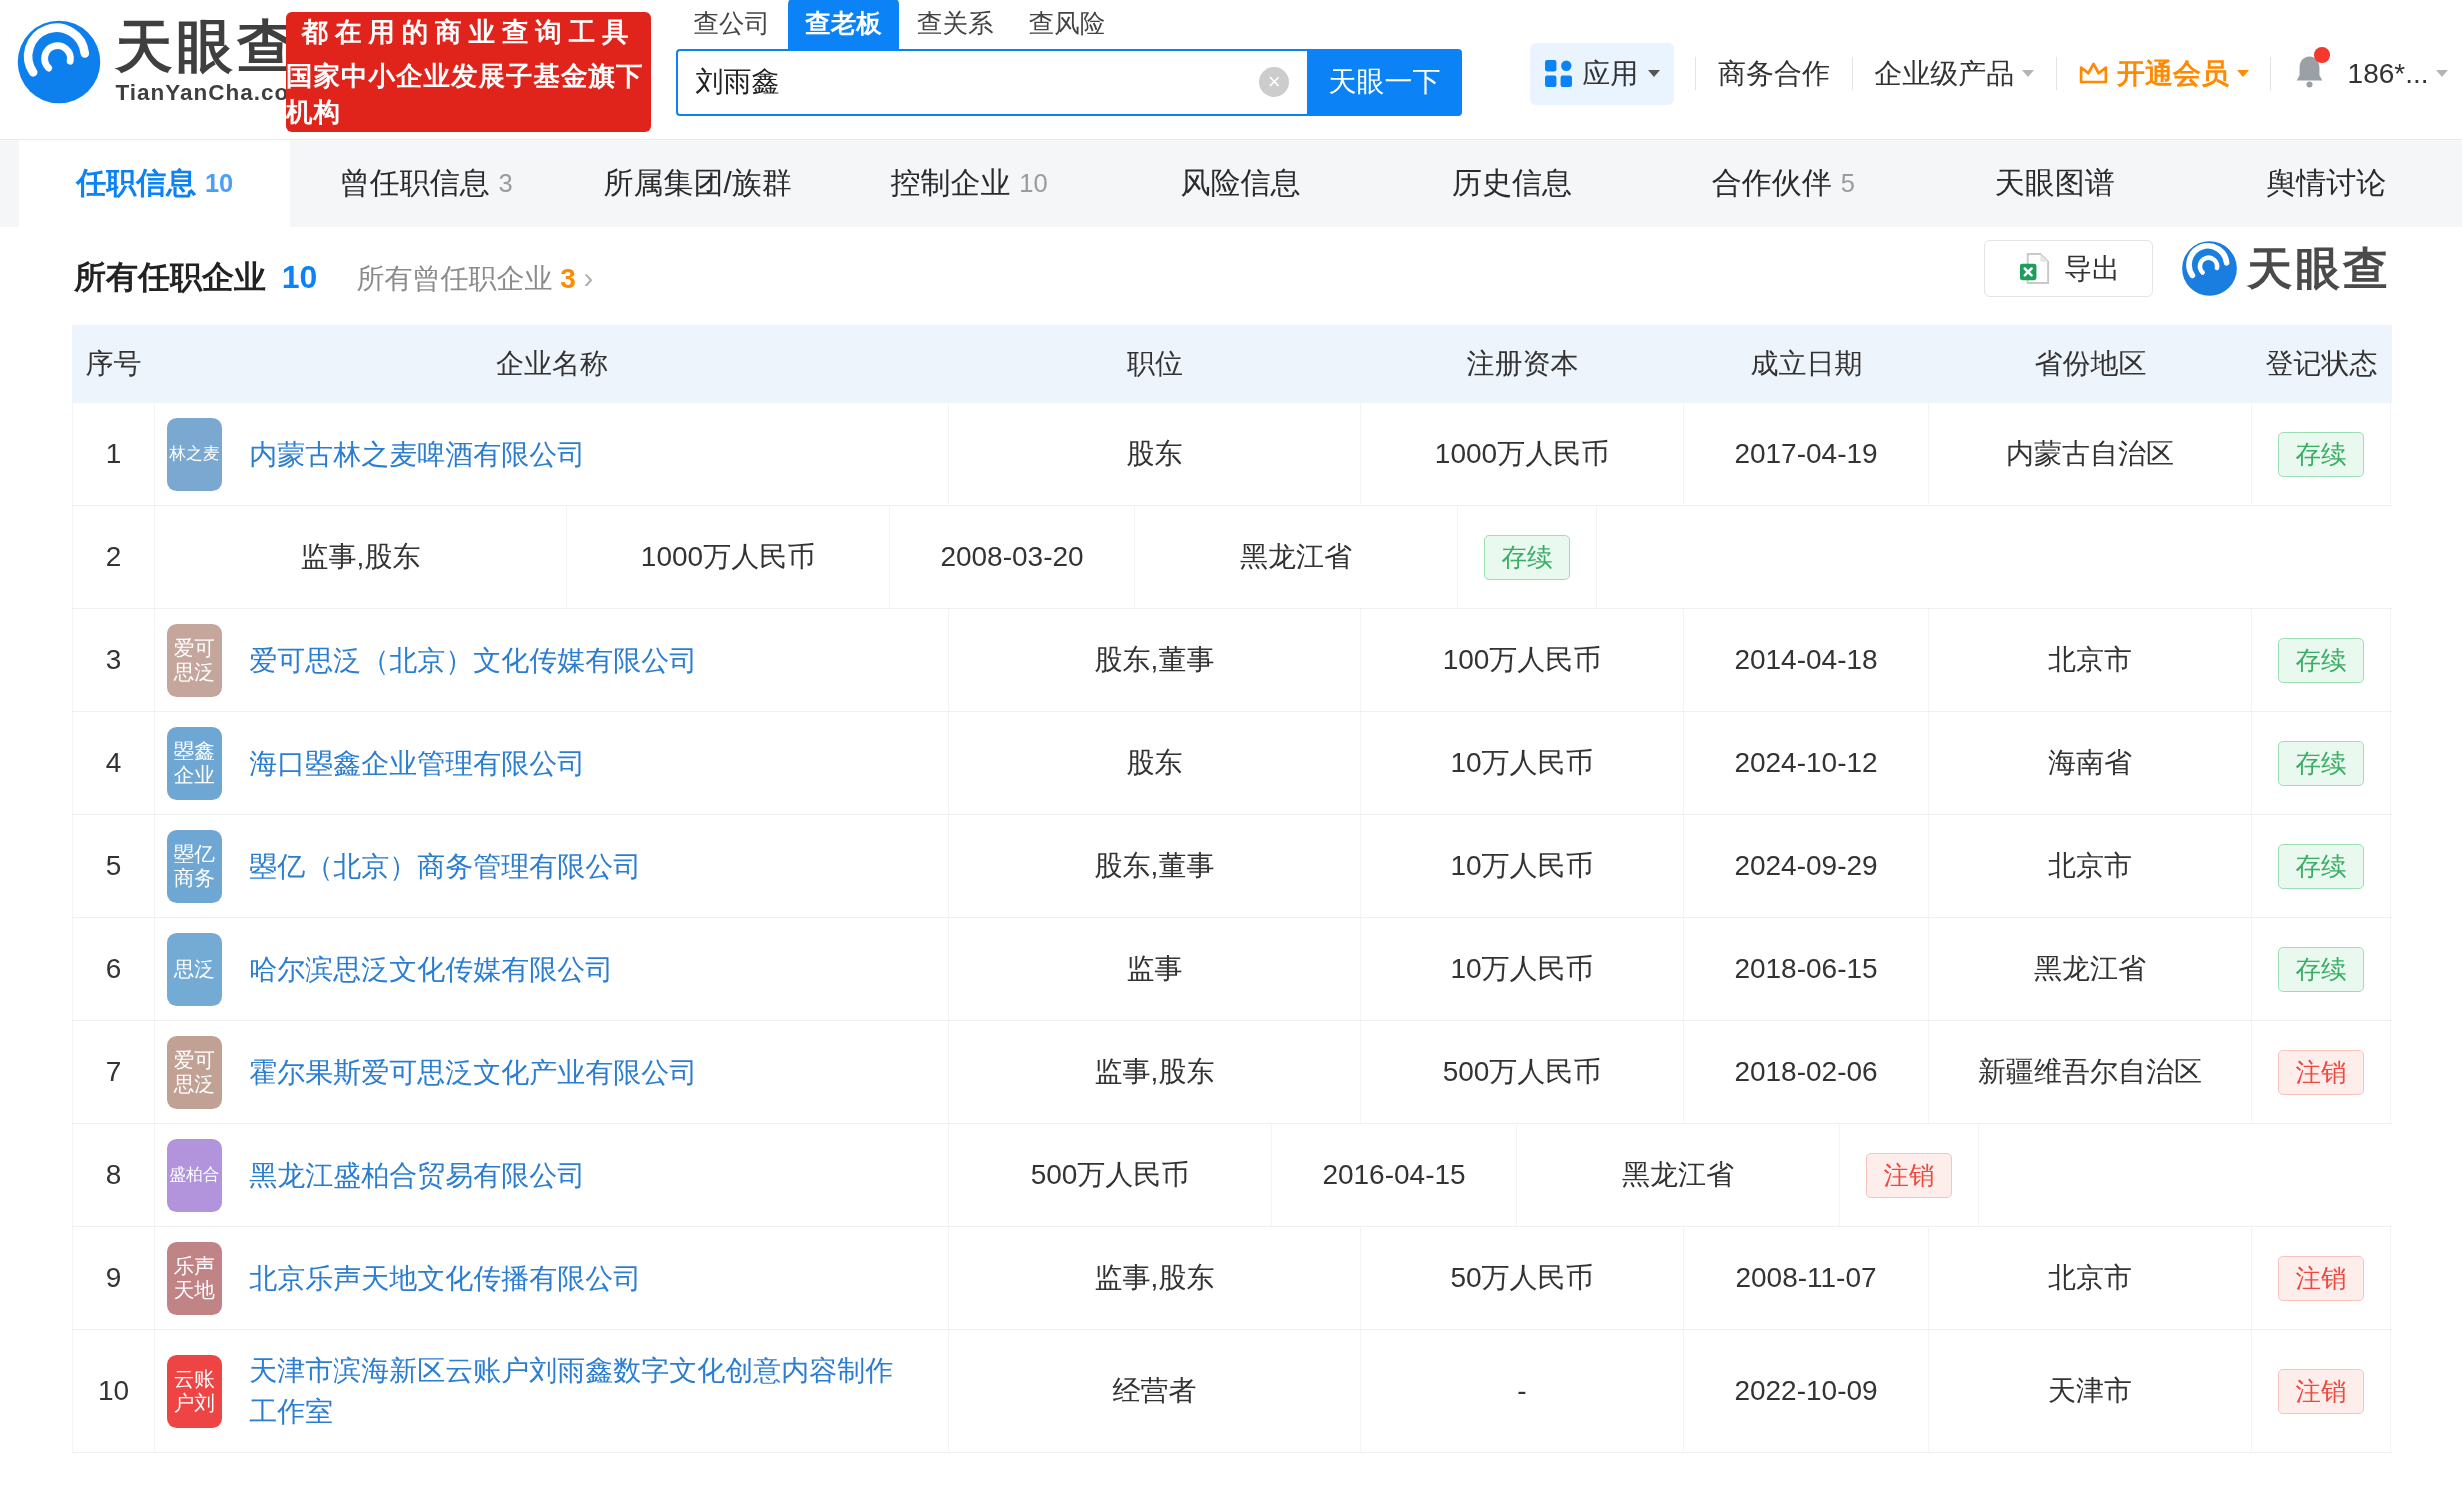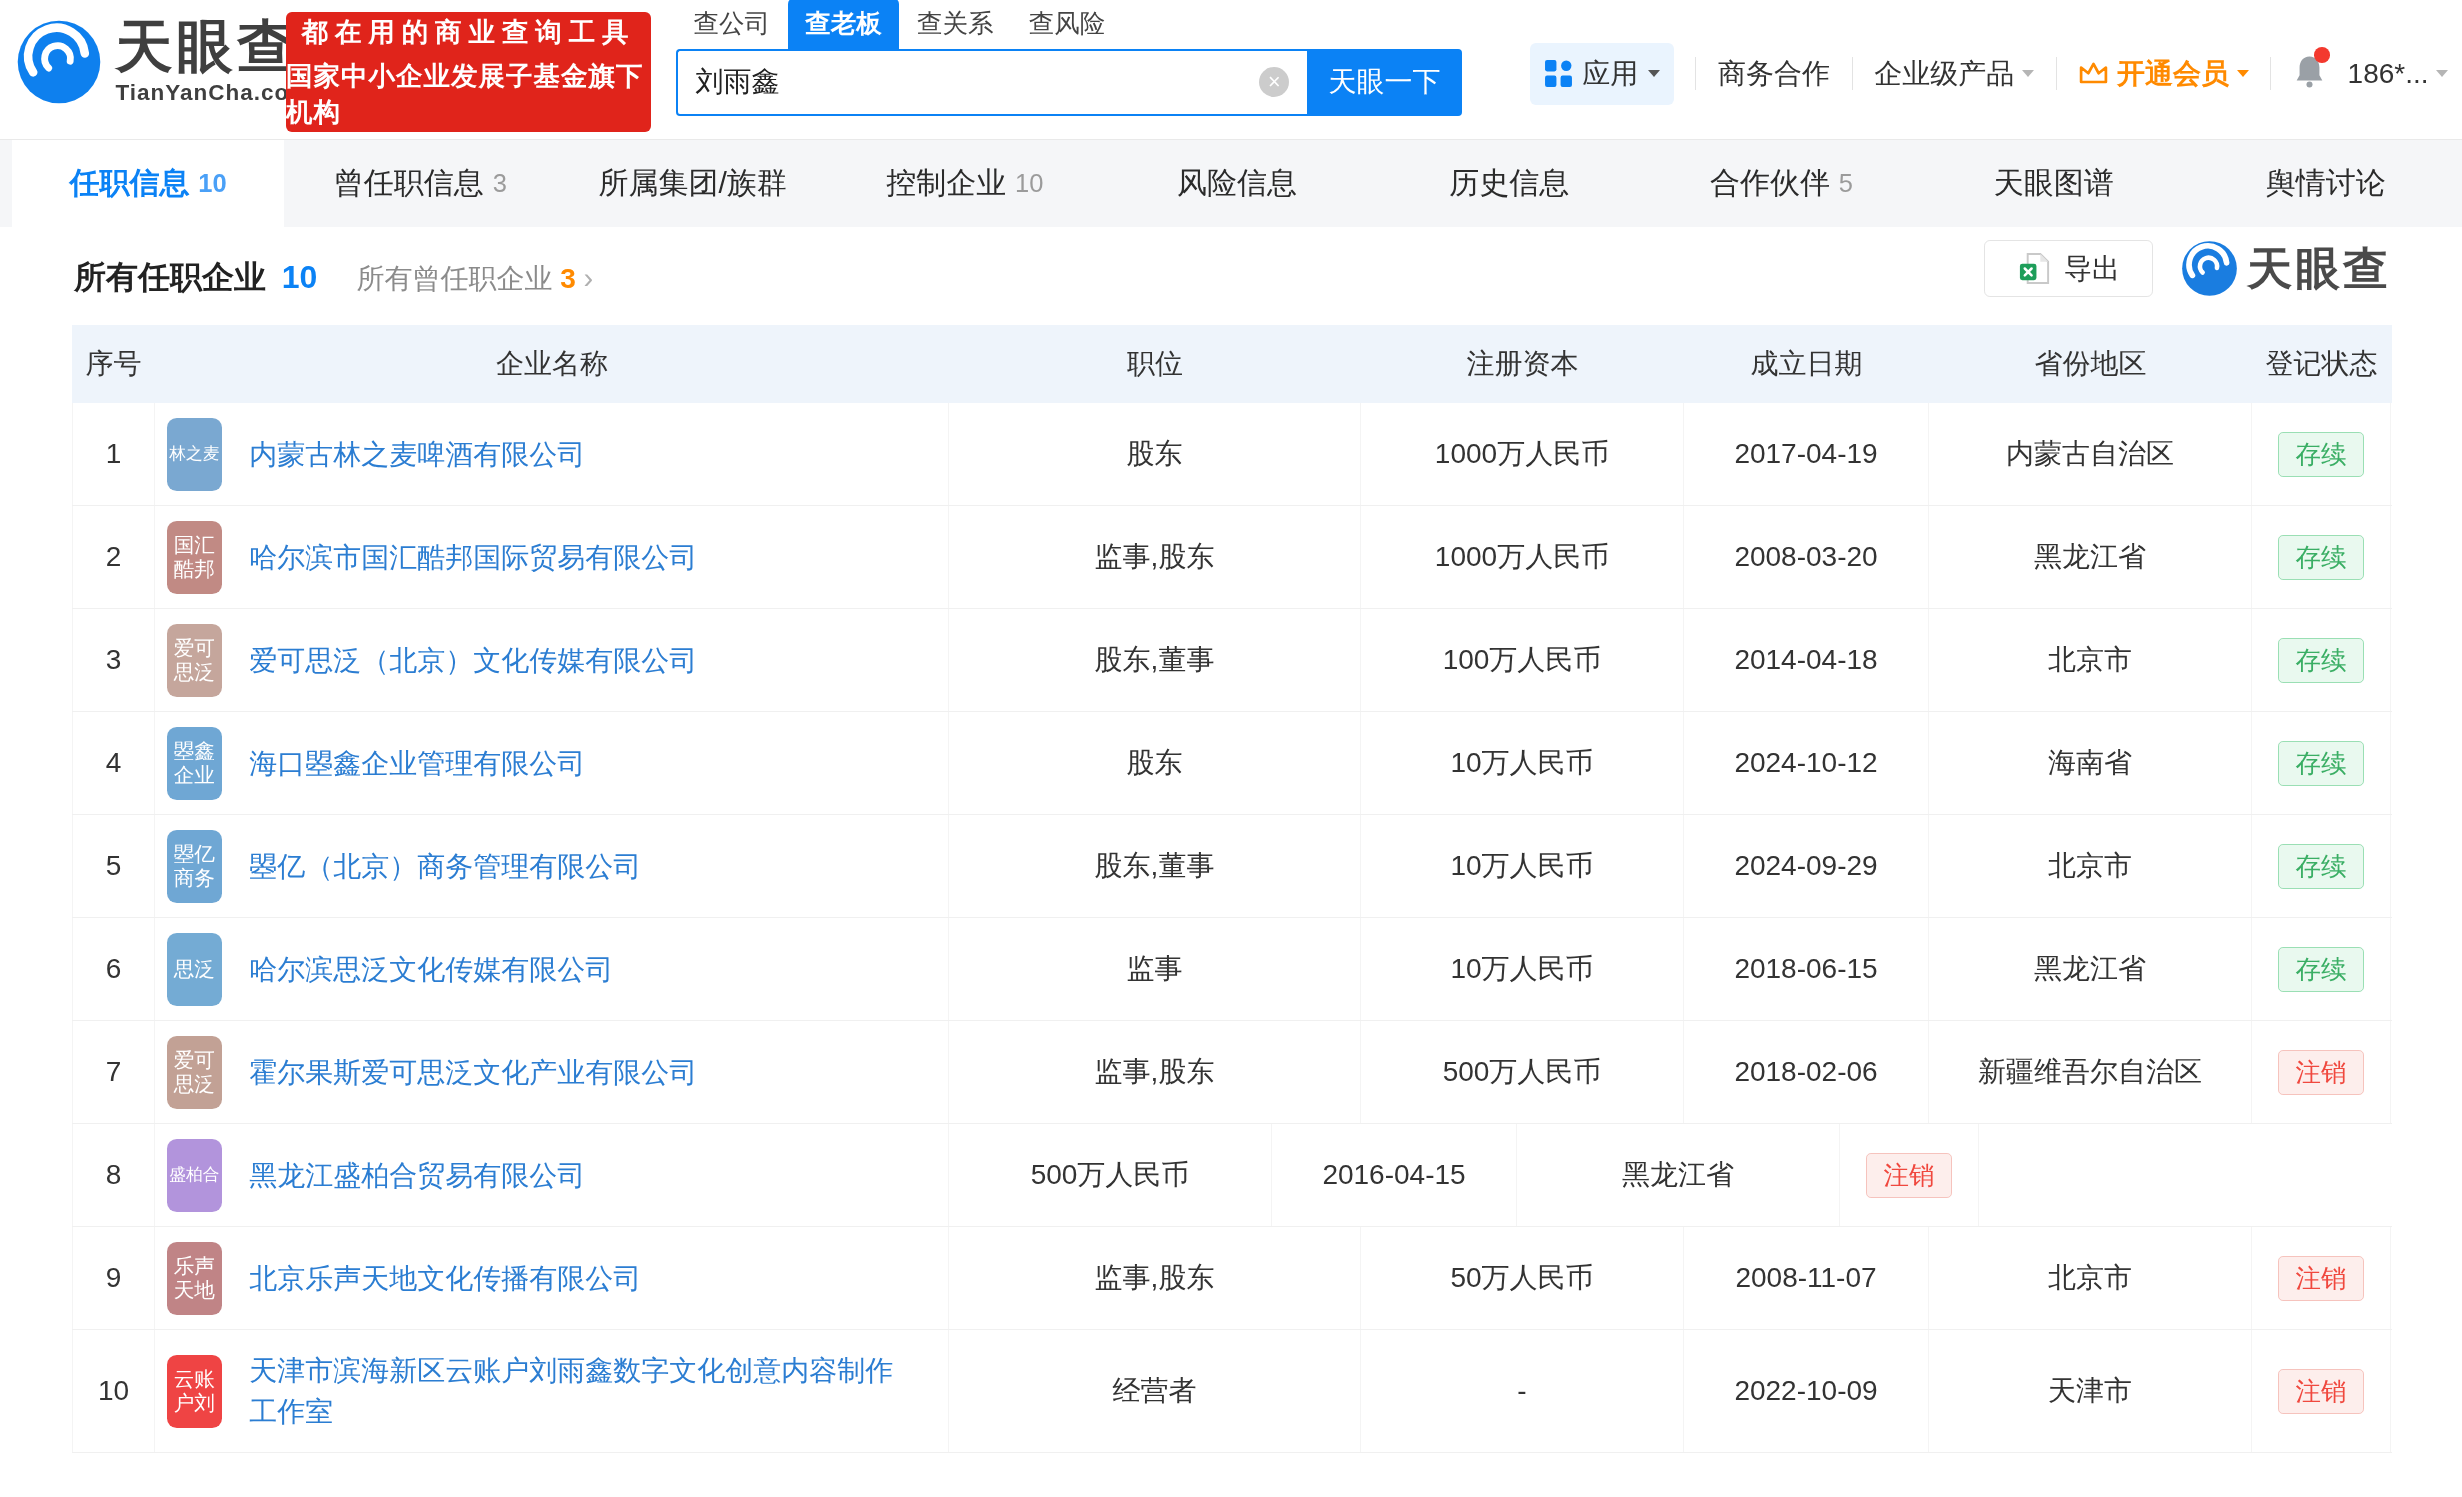--- a/index.html
+++ b/index.html
@@ -37,21 +37,21 @@
     padding:11.8px 13.7px; cursor:pointer; }
   .caret { width:0; height:0; border-left:7.8px solid transparent; border-right:7.8px solid transparent;
     border-top:8.8px solid #8a8a8a; display:inline-block; }
   .caret.small { border-left-width:6.9px; border-right-width:6.9px; border-top-width:7.8px; }
   .navitem { display:flex; align-items:center; gap:7.8px; cursor:pointer; color:#333; }
   .vip { font-weight:bold; }
   .bell-wrap { position:relative; cursor:pointer; }
   .bell-dot { position:absolute; right:-3.9px; top:-5.9px; width:15.7px; height:15.7px; border-radius:50%; background:#f3392e; }
 
   
-  .tabbar { display:flex; height:88px; background:#f5f6f8; border-top:1px solid #e9e9e9; padding-left:12px; }
+  .tabbar { display:flex; height:88px; background:#f5f6f8; border-top:1px solid #e9e9e9; padding-left:19px; }
   .tab { flex:1; display:flex; align-items:center; justify-content:center; gap:8.8px;
     font-size:30px; color:#2b2b2b; cursor:pointer; }
   .tab .cnt { font-size:25.5px; color:#9b9b9b; }
   .tab.active { background:#fff; font-weight:bold; }
 
   
   .section-head { position:relative; height:98px; }
   .sh-left { position:absolute; left:74px; top:29px; display:flex; align-items:baseline; gap:15.7px; }
   .sh-title { font-size:32px; font-weight:bold; color:#222; }
   .sh-cnt { font-size:32px; font-weight:bold; }
@@ -280,27 +280,20 @@
           <span>内蒙古自治区</span>
         </div>
     <div class="td c-status">
           <span class="status active" style="color: rgb(58, 174, 100); background: rgb(233, 249, 239); border-color: rgb(154, 223, 180);">存续</span>
         </div>
   </div>
       <div class="tr">
     <div class="td c-no">
           <span>2</span>
         </div>
-    <div class="td c-name">
-      <span class="logo-badge lb-4" style="background: rgb(193, 138, 132);">
-            <span>国汇</span>
-            <span>酷邦</span>
-          </span>
-      <a class="cname" style="color: rgb(43, 125, 210);">哈尔滨市国汇酷邦国际贸易有限公司</a>
-    </div>
     <div class="td c-pos">
           <span>监事,股东</span>
         </div>
     <div class="td c-cap">
           <span>1000万人民币</span>
         </div>
     <div class="td c-date">
           <span>2008-03-20</span>
         </div>
     <div class="td c-region">

